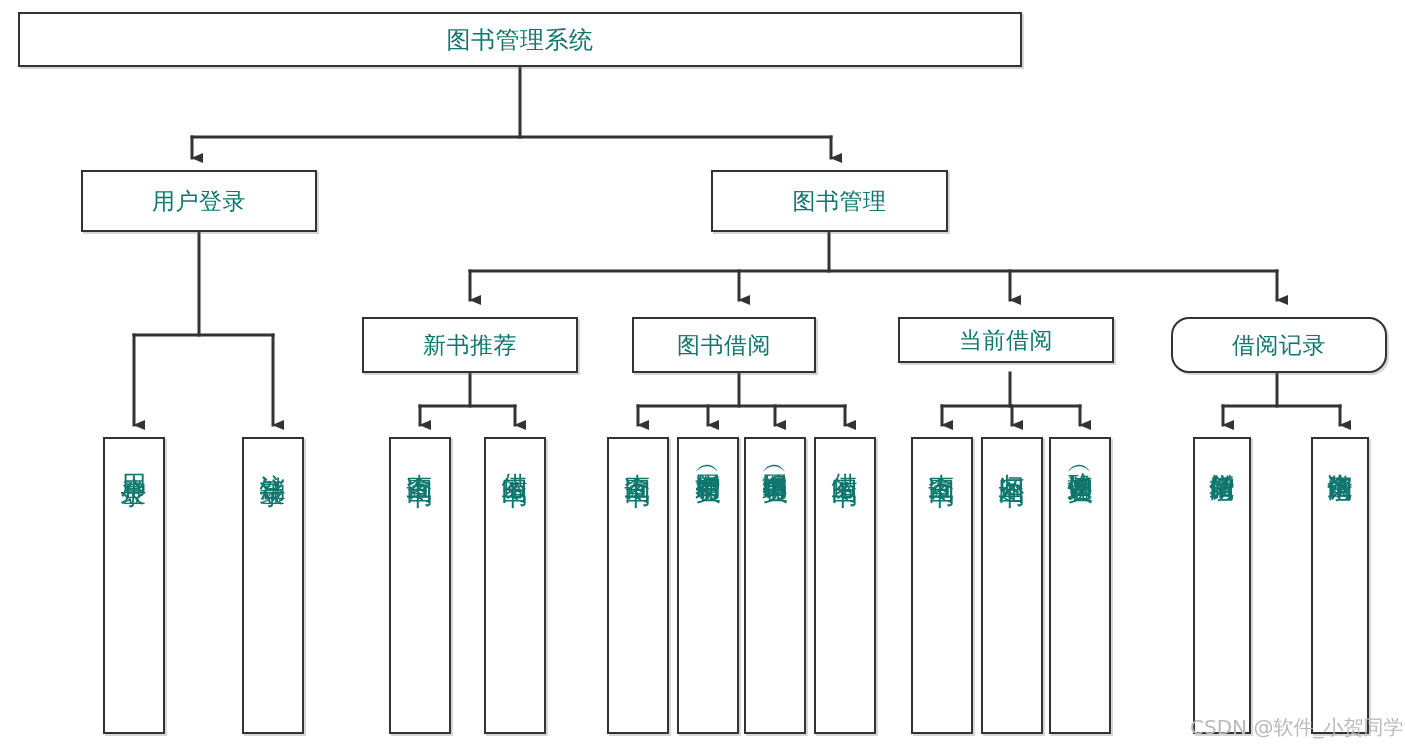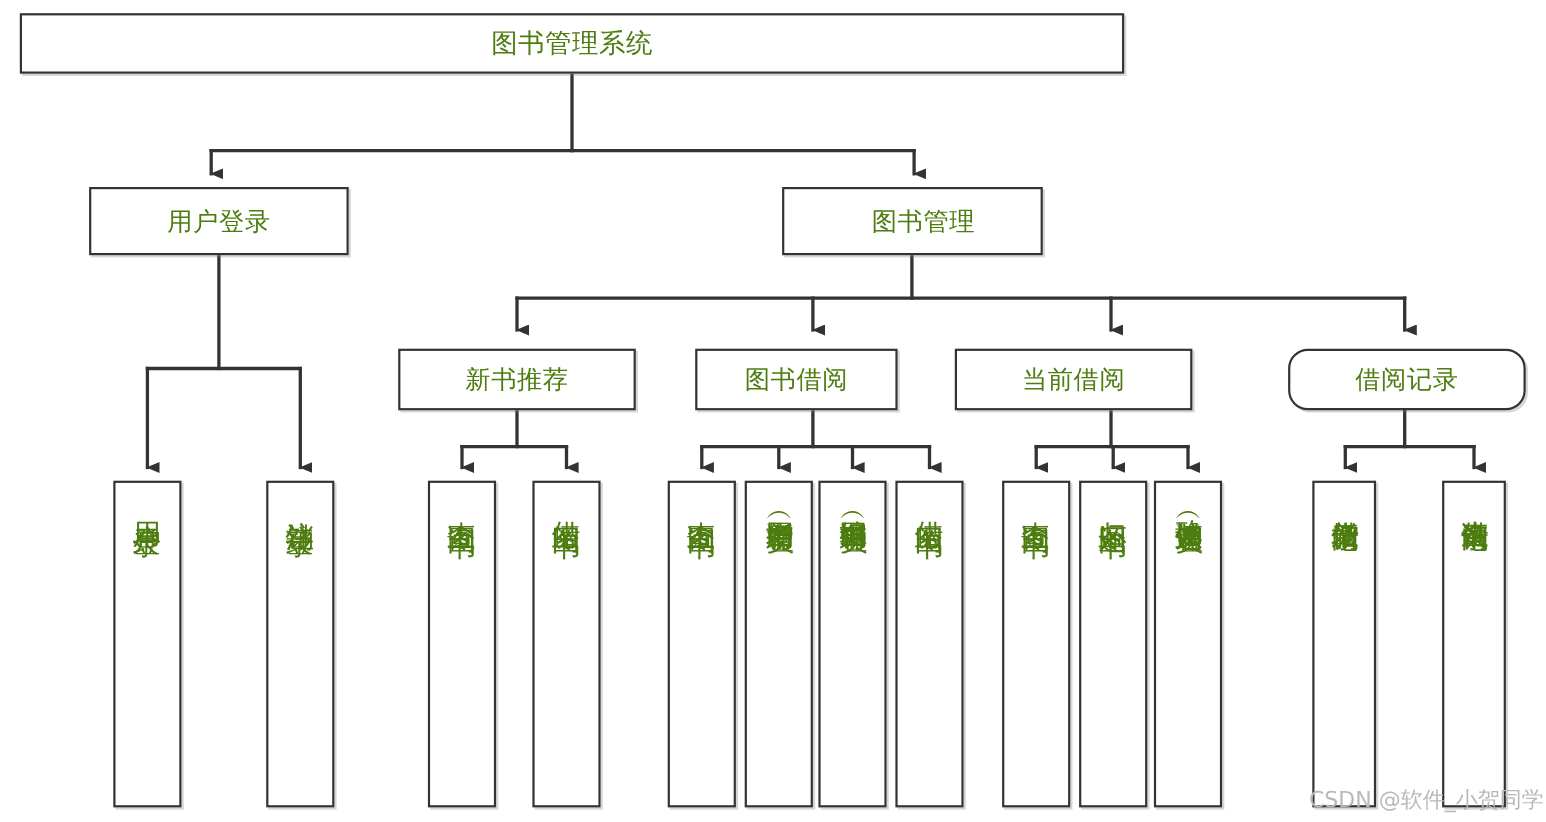--- a/index.html
+++ b/index.html
@@ -35,21 +35,21 @@
     display: flex;
     align-items: center;
     justify-content: center;
     color: #222222;
     z-index: 2;
   }
   .node .label {
     display: block;
     text-align: right;
     line-height: 1.16;
-    color: #4d7c0f;
+    color: #0f766e;
     letter-spacing: 0.5px;
   }
   
   .node.horiz .label {
     writing-mode: horizontal-tb;
     font-size: 23px;
   }
   .node.root .label {
     font-size: 24px;
   }
@@ -148,21 +148,21 @@
   </div>
 
   <div class="node horiz" style="left:362px; top:317px; width:216px; height:56px;">
     <span class="label">新书推荐</span>
   </div>
 
   <div class="node horiz" style="left:632px; top:317px; width:184px; height:56px;">
     <span class="label">图书借阅</span>
   </div>
 
-  <div class="node horiz" style="left:868px; top:317px; width:216px; height:56px;">
+  <div class="node horiz" style="left:898px; top:317px; width:216px; height:46px;">
     <span class="label">当前借阅</span>
   </div>
 
   <div class="node horiz" style="left:1171px; top:317px; width:216px; height:56px;border-radius:18px;">
     <span class="label">借阅记录</span>
   </div>
 
   <div class="node vert" style="left:103px; top:437px; width:62px; height:297px;">
     <span class="label">用户登录</span>
   </div>

